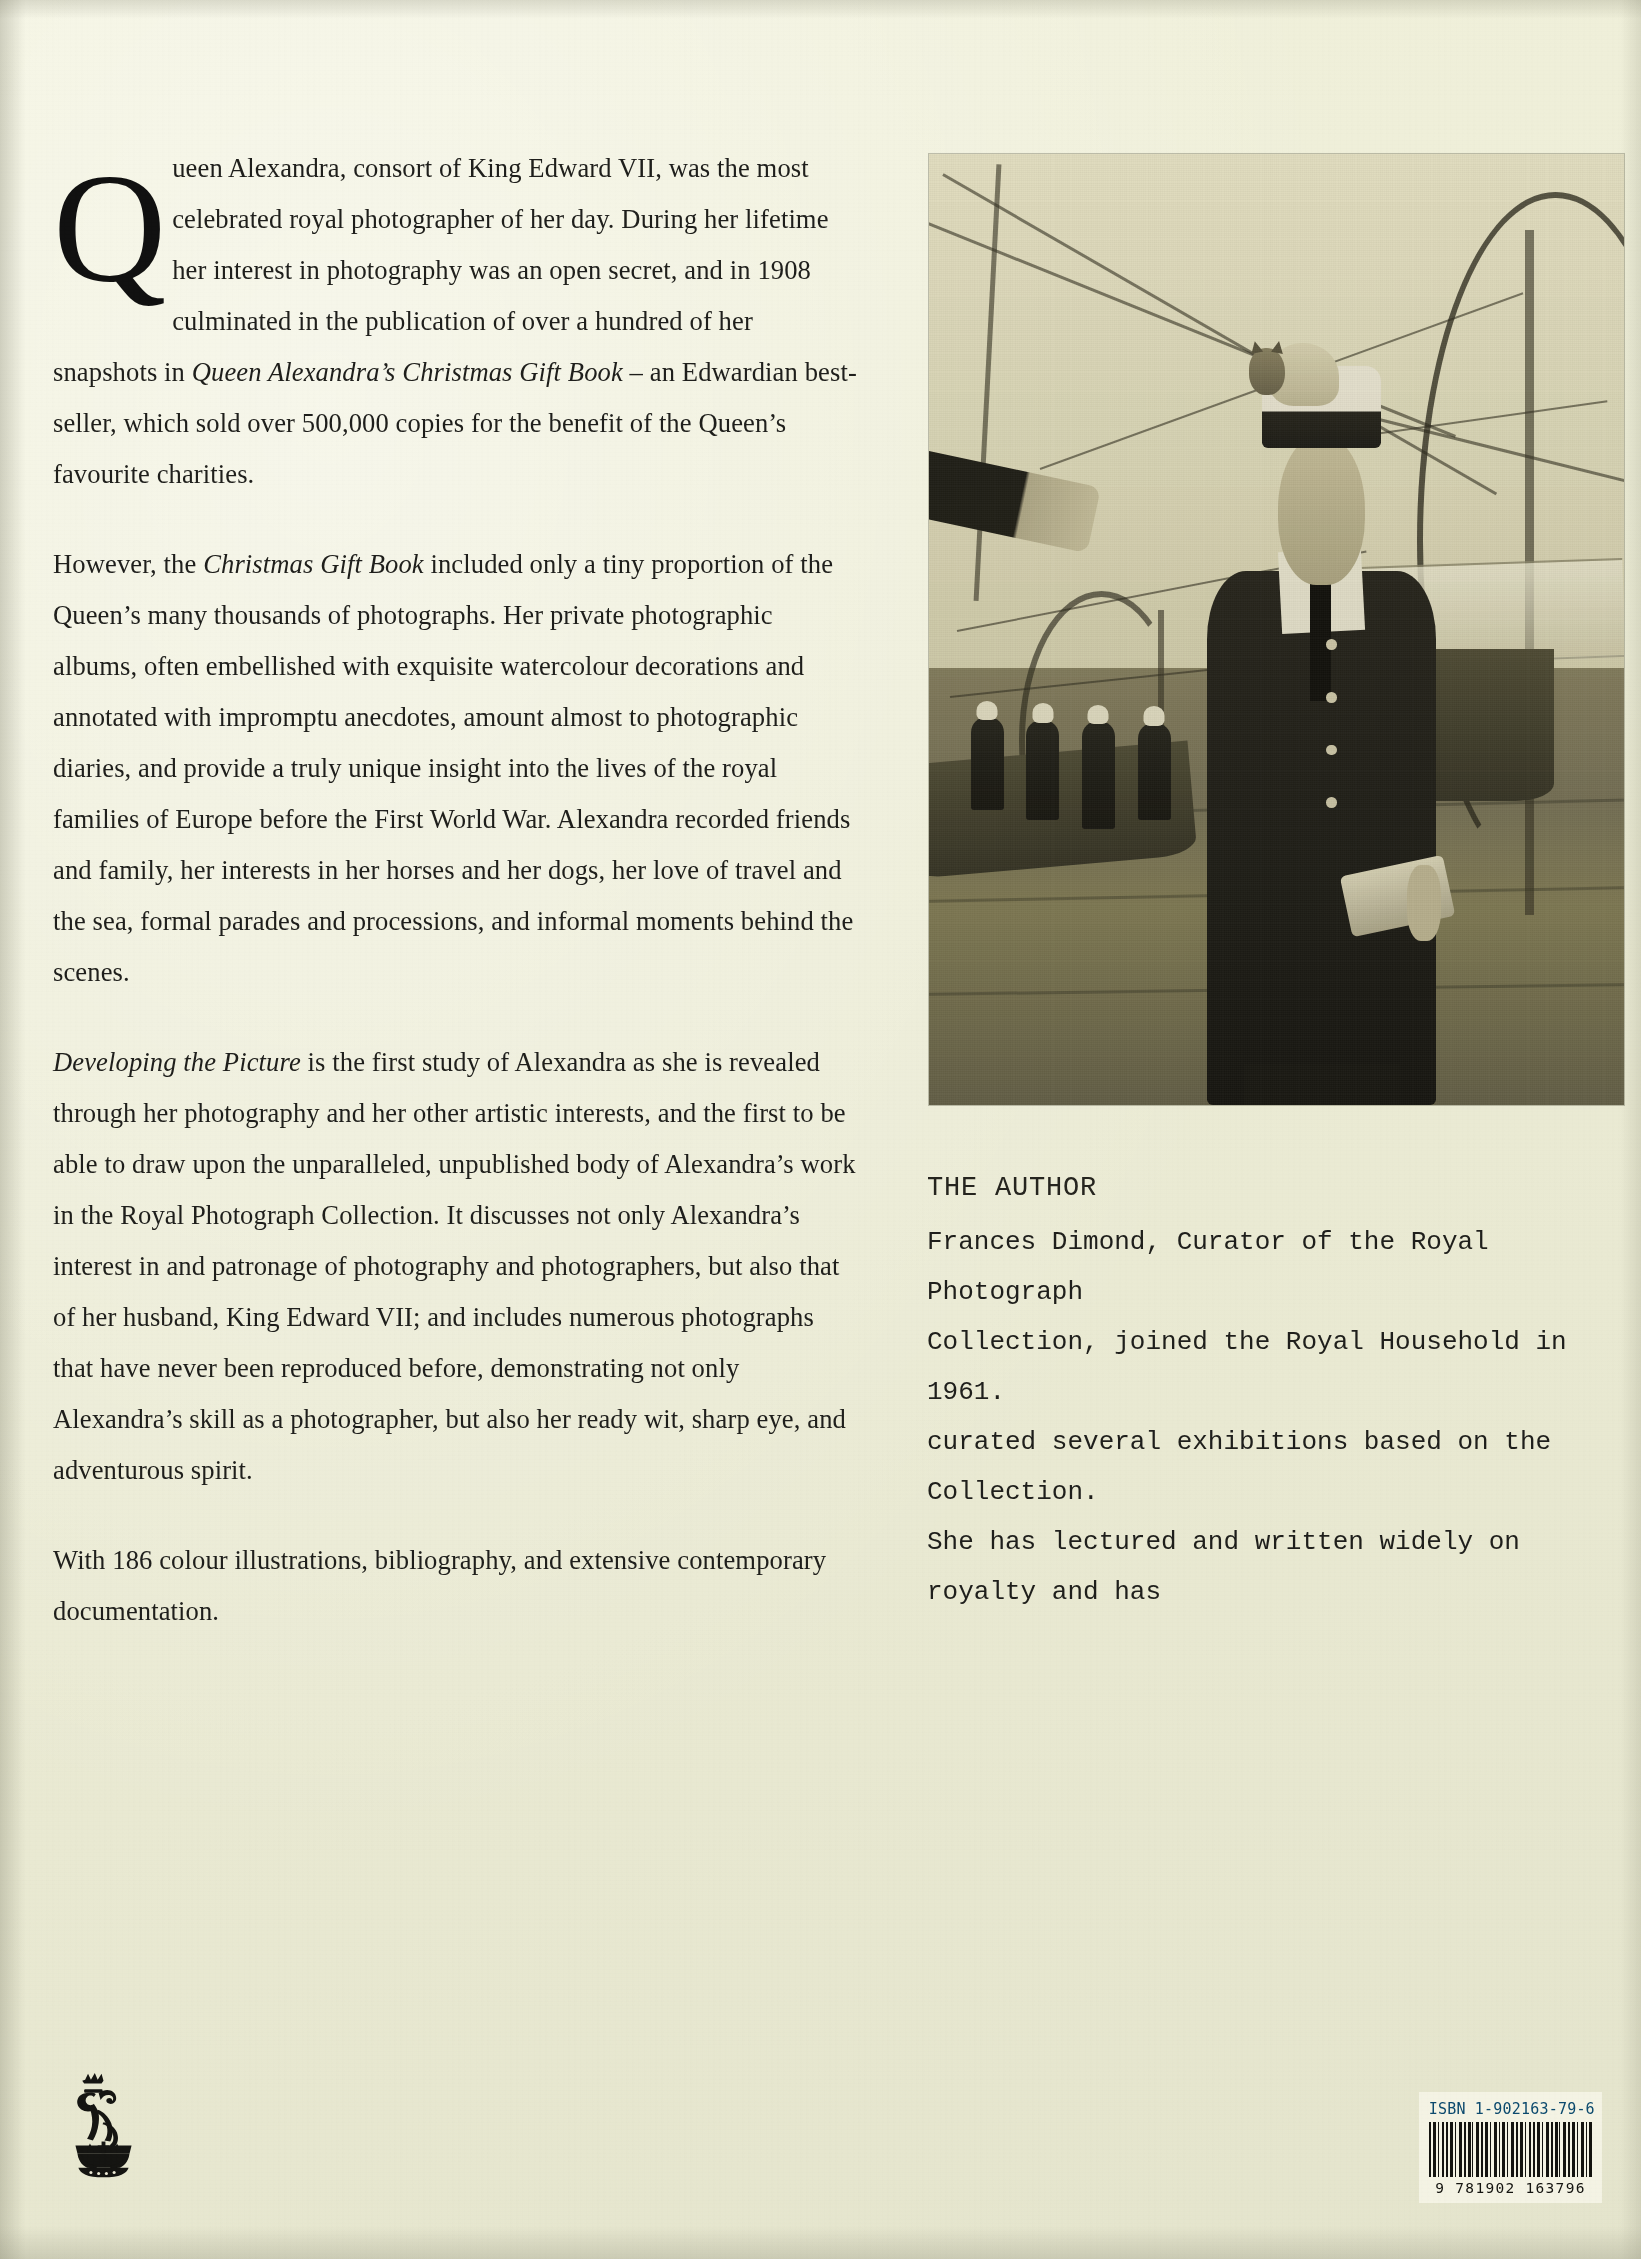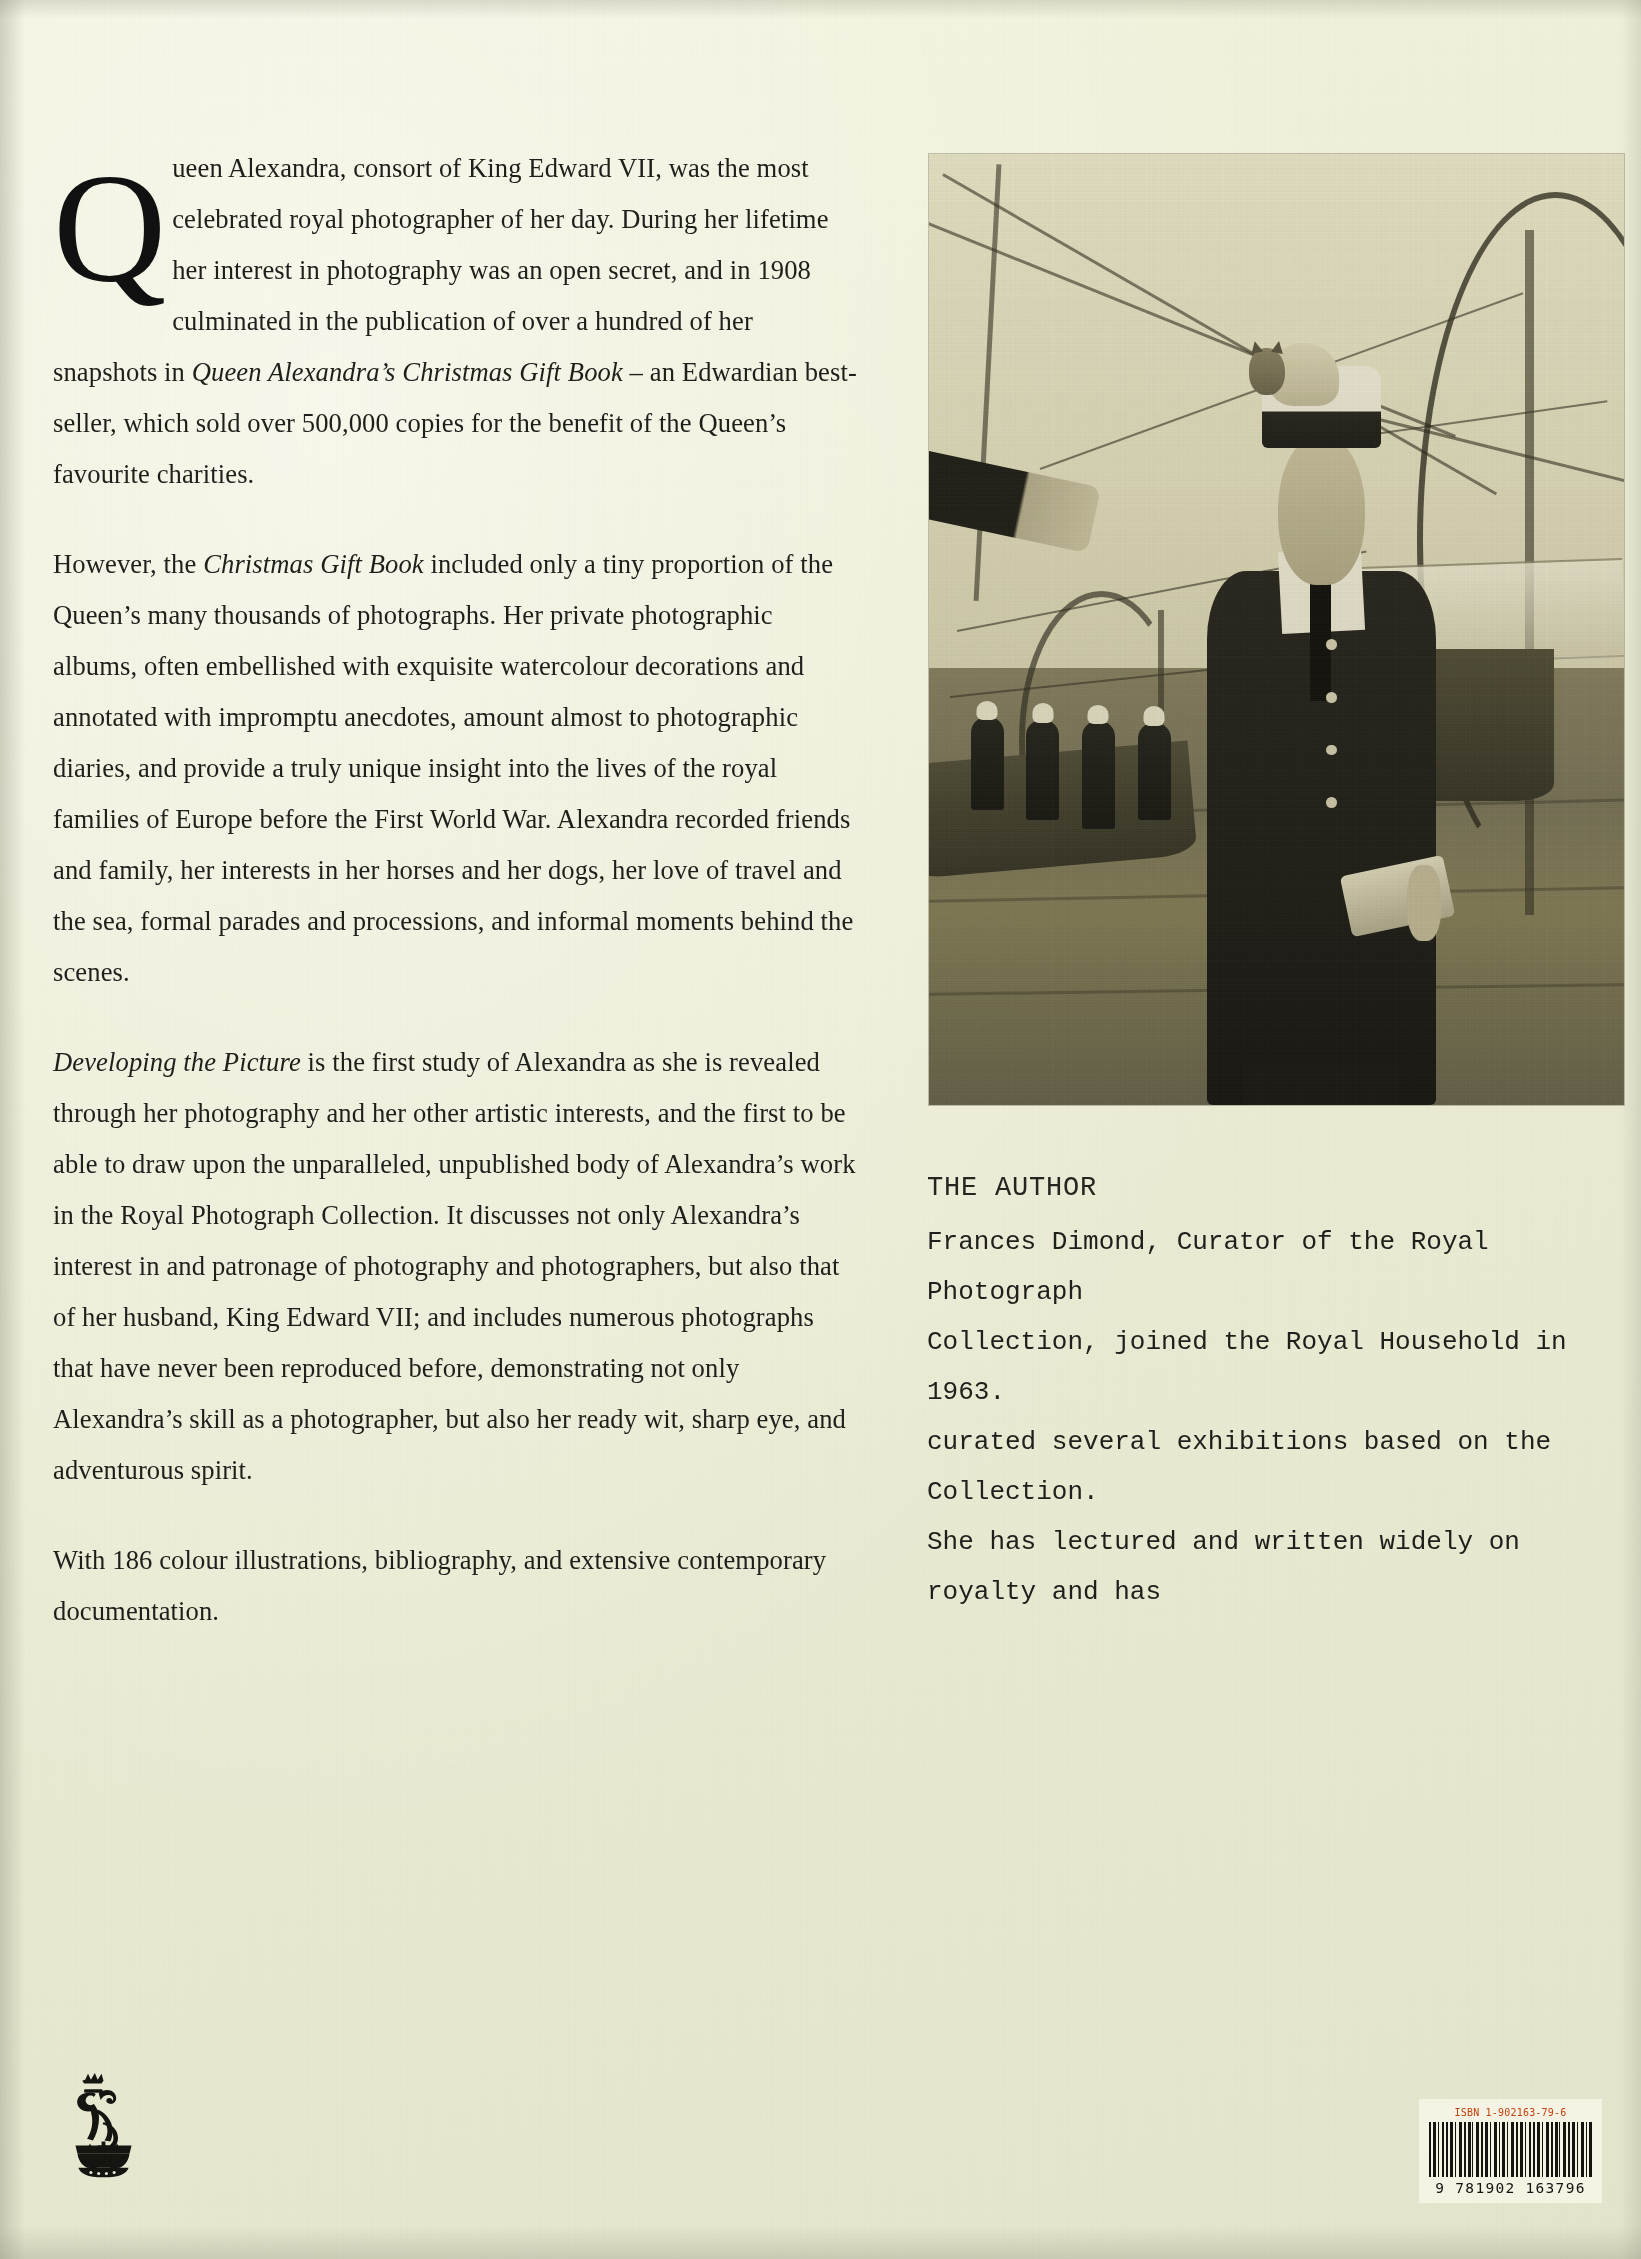--- a/index.html
+++ b/index.html
@@ -303,23 +303,23 @@
     position: absolute;
     right: 39px;
     bottom: 56px;
     width: 183px;
     background: #f4f3e4;
     padding: 8.7px 9.7px 6.8px 9.7px;
     box-sizing: border-box;
   }
   #isbn-text {
     font-family: "DejaVu Sans Mono", "Liberation Mono", monospace;
-    font-size: 10px;
+    font-size: 15px;
     text-align: center;
-    color: #c2410c;
+    color: #0c4a6e;
     letter-spacing: 0.2px;
     margin-bottom: 3.9px;
     white-space: nowrap;
   }
   #barcode-bars {
     height: 55px;
     width: 100%;
     background-image: repeating-linear-gradient(
       90deg,
       #141410 0px, #141410 1.9px,
@@ -423,21 +423,21 @@
       </div>
 
       <div id="photo-warm"></div>
       <div id="photo-grain"></div>
     </div>
   </div>
 
   <div id="author-block">
     <div id="author-heading">THE AUTHOR</div>
     <p class="author-line">Frances Dimond, Curator of the Royal Photograph</p>
-    <p class="author-line">Collection, joined the Royal Household in 1963.</p>
+    <p class="author-line">Collection, joined the Royal Household in 1961.</p>
     <p class="author-line">curated several exhibitions based on the Collection.</p>
     <p class="author-line">She has lectured and written widely on royalty and has</p>
   </div>
 
   <div id="publisher">
     <svg id="publisher-logo" viewBox="0 0 90 120" aria-hidden="true">
       <g fill="#151512">
 
         <path d="M26 10 l3 -6 l3 6 l4 -7 l3 7 l4 -6 l2 7 l-2 3 h-18 l-2 -3 z"></path>
         <rect x="25" y="20" width="19" height="3.5" rx="1"></rect>

